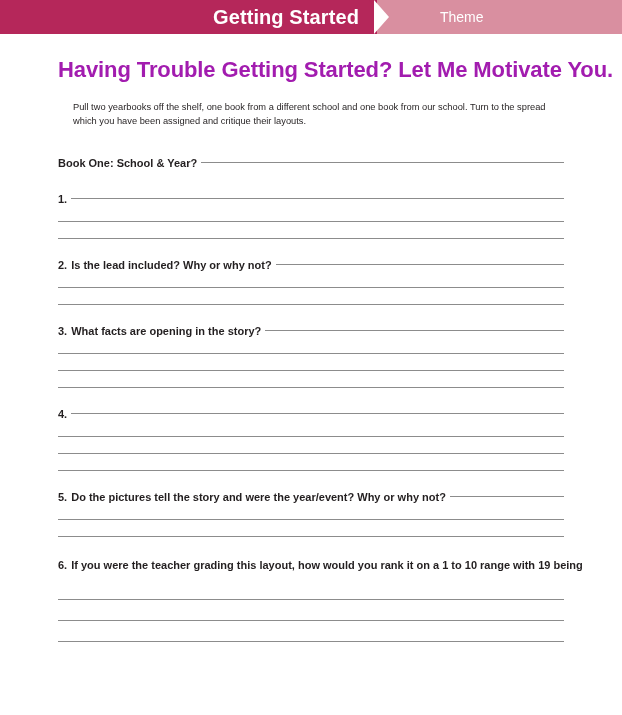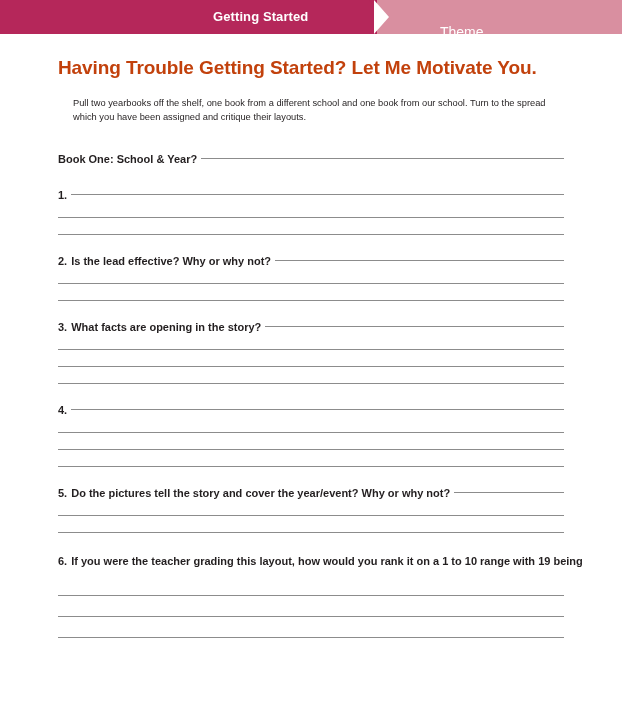--- a/index.html
+++ b/index.html
@@ -53,51 +53,51 @@
     border-bottom: 17px solid transparent;
     border-left: 15px solid #ffffff;
   }
   .ribbon-label-active {
     position: absolute;
     left: 213px;
     top: 0;
     height: 34px;
     line-height: 34px;
     color: #ffffff;
-    font-size: 13px;
+    font-size: 20px;
     font-weight: bold;
     letter-spacing: 0.1px;
     white-space: nowrap;
   }
   .ribbon-label-next {
     position: absolute;
     left: 440px;
-    top: 15px;
+    top: 0;
     height: 31px;
     line-height: 34px;
     color: #ffffff;
     font-size: 14px;
     font-weight: normal;
     white-space: nowrap;
   }
 
   
   .page {
     position: relative;
     padding: 0 58px 0 58px;
     box-sizing: border-box;
     width: 622px;
   }
 
   .doc-title {
     margin: 23px 0 0 0;
-    font-size: 19px;
+    font-size: 22px;
     font-weight: bold;
     letter-spacing: -0.1px;
-    color: #c2410c;
+    color: #a21caf;
     white-space: nowrap;
   }
 
   .intro {
     margin: 17px 0 0 15px;
     font-size: 9.3px;
     line-height: 1.55;
     color: #231f20;
     max-width: 508px;
   }
@@ -174,21 +174,21 @@
     <div class="spacer-16"></div>
     <div class="rule-full"></div>
     <div class="spacer-16"></div>
     <div class="rule-full"></div>
   </div>
 
   <div class="spacer-20"></div>
   <div class="qblock">
     <div class="qline">
       <span class="qtext">2.</span>
-      <span class="qtext">Is the lead effective? Why or why not?</span>
+      <span class="qtext">Is the lead included? Why or why not?</span>
       <span class="rule-inline"></span>
     </div>
     <div class="spacer-16"></div>
     <div class="rule-full"></div>
     <div class="spacer-16"></div>
     <div class="rule-full"></div>
   </div>
 
   <div class="spacer-20"></div>
   <div class="qblock">
@@ -216,21 +216,21 @@
     <div class="spacer-16"></div>
     <div class="rule-full"></div>
     <div class="spacer-16"></div>
     <div class="rule-full"></div>
   </div>
 
   <div class="spacer-20"></div>
   <div class="qblock">
     <div class="qline">
       <span class="qtext">5.</span>
-      <span class="qtext">Do the pictures tell the story and cover the year/event? Why or why not?</span>
+      <span class="qtext">Do the pictures tell the story and were the year/event? Why or why not?</span>
       <span class="rule-inline"></span>
     </div>
     <div class="spacer-16"></div>
     <div class="rule-full"></div>
     <div class="spacer-16"></div>
     <div class="rule-full"></div>
   </div>
 
   <div class="spacer-22"></div>
   <div class="qblock">

